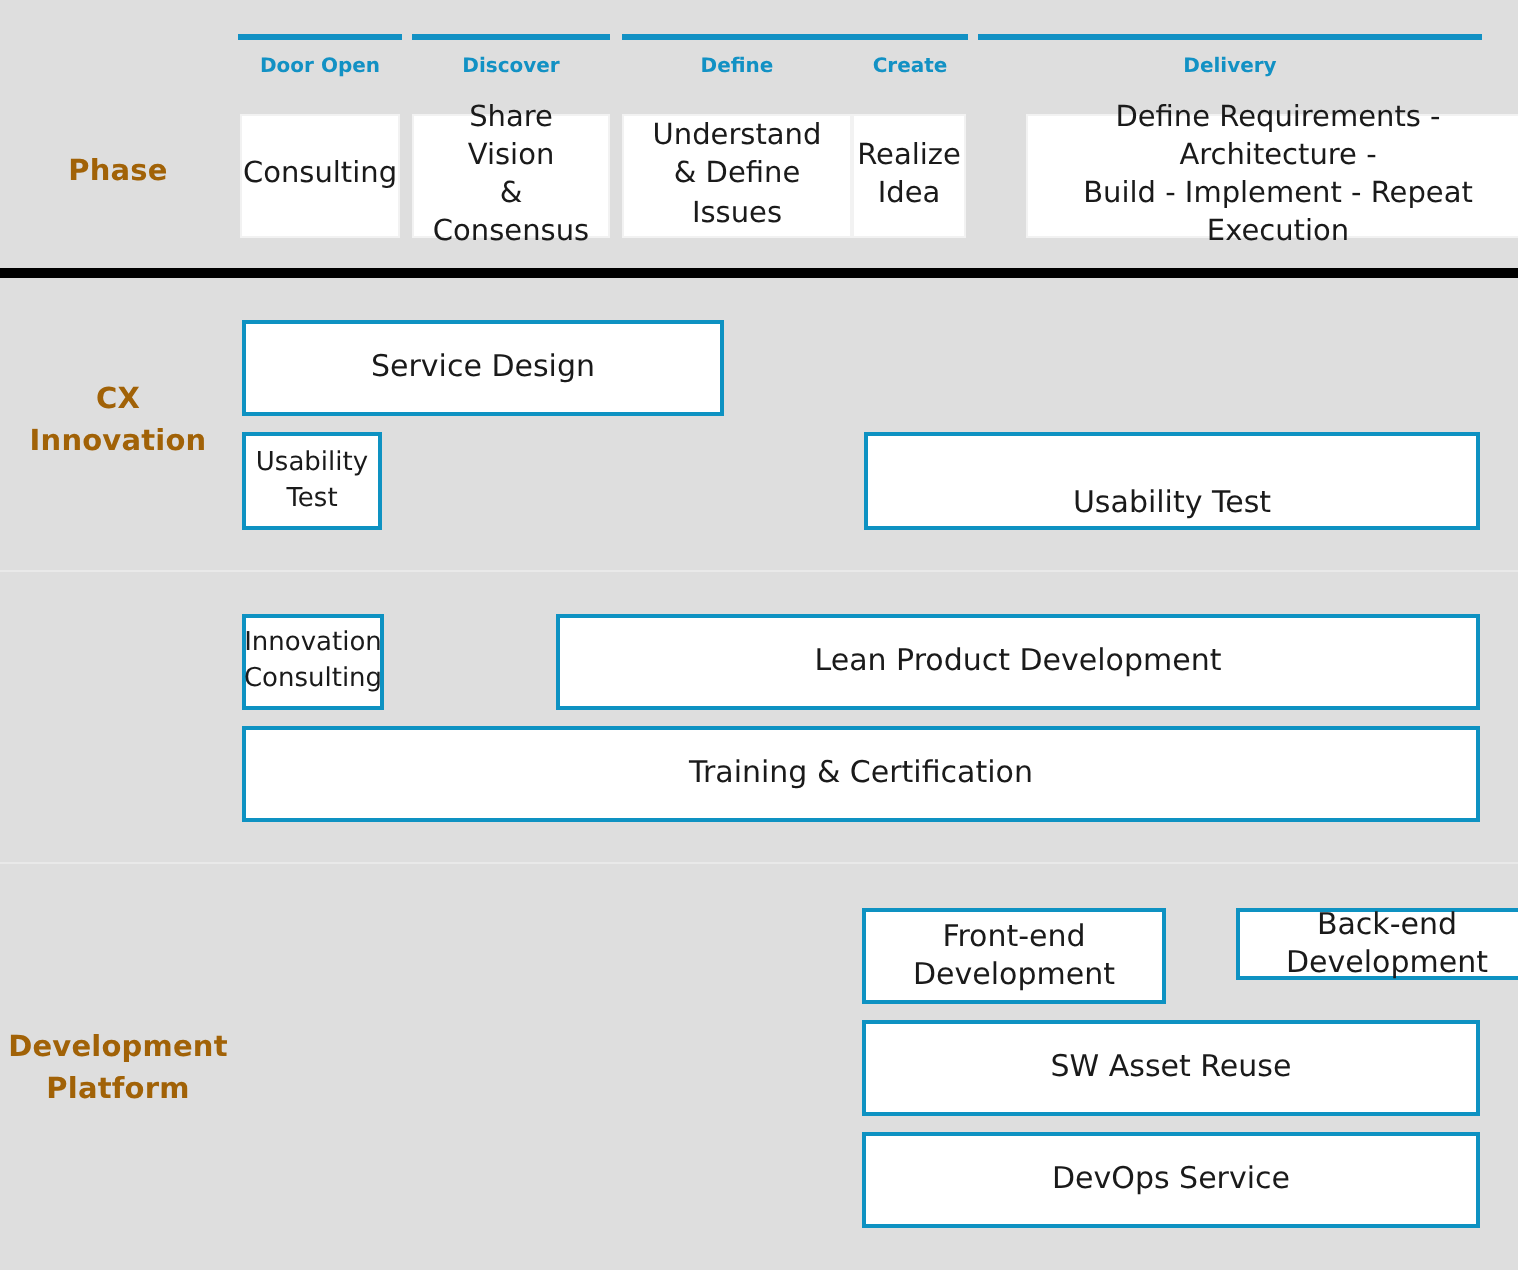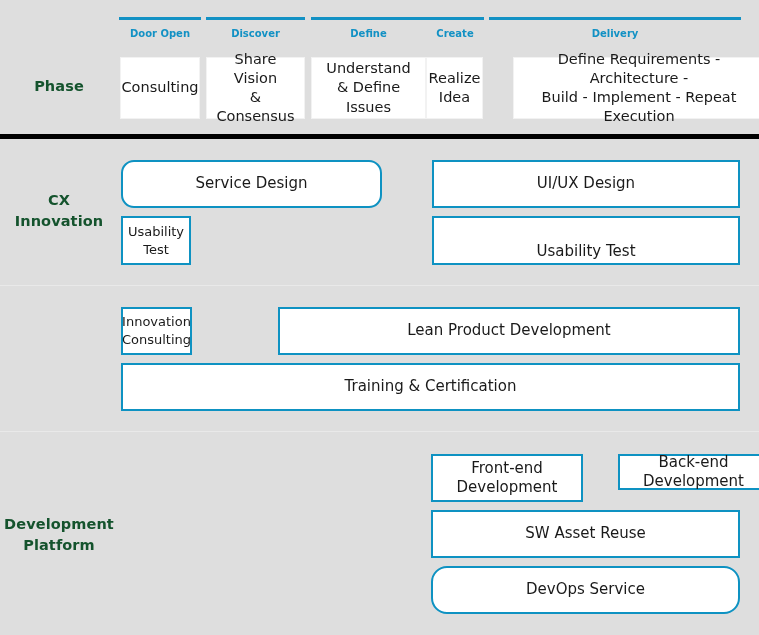--- a/index.html
+++ b/index.html
@@ -37,21 +37,21 @@
     height: 1px;
     background: #e9e9e9;
   }
 
   
   .row-label {
     position: absolute;
     left: 0;
     width: 118px;
     text-align: center;
-    color: #14532d;
+    color: #a16207;
     font-weight: bold;
     font-size: 14.5px;
     line-height: 1.45;
     letter-spacing: .1px;
   }
 
   
   .phase-head { position: absolute; }
   .phase-head .rule {
     position: absolute;
@@ -163,25 +163,22 @@
 
   <div class="divider-black" style="top:134px;"></div>
 
   <div class="band" style="top:139px; height:146px;"></div>
 
   <div class="row-label" style="top:190px;">
     <span>CX</span><br>
     <span>Innovation</span>
   </div>
 
-  <div class="cap-box" style="left:121px; top:160px; width:261px; height:48px;border-radius:13px;">
+  <div class="cap-box" style="left:121px; top:160px; width:241px; height:48px;">
     <span>Service Design</span>
-  </div>
-  <div class="cap-box" style="left:432px; top:160px; width:308px; height:48px;">
-    <span>UI/UX Design</span>
   </div>
   <div class="cap-box small" style="left:121px; top:216px; width:70px; height:49px;">
     <span>
       <span>Usability</span><br>
       <span>Test</span>
     </span>
   </div>
   <div class="cap-box" style="left:432px; top:216px; width:308px; height:49px;align-items:flex-end;">
     <span>Usability Test</span>
   </div>
@@ -221,17 +218,17 @@
   </div>
   <div class="cap-box" style="left:589px; top:454px; width:151px; height:36px;margin-left:29px;">
     <span>
       <span>Back-end</span><br>
       <span>Development</span>
     </span>
   </div>
   <div class="cap-box" style="left:431px; top:510px; width:309px; height:48px;">
     <span>SW Asset Reuse</span>
   </div>
-  <div class="cap-box" style="left:431px; top:566px; width:309px; height:48px;border-radius:16px;">
+  <div class="cap-box" style="left:431px; top:566px; width:309px; height:48px;">
     <span>DevOps Service</span>
   </div>
 
 </div>
 
 </body></html>

